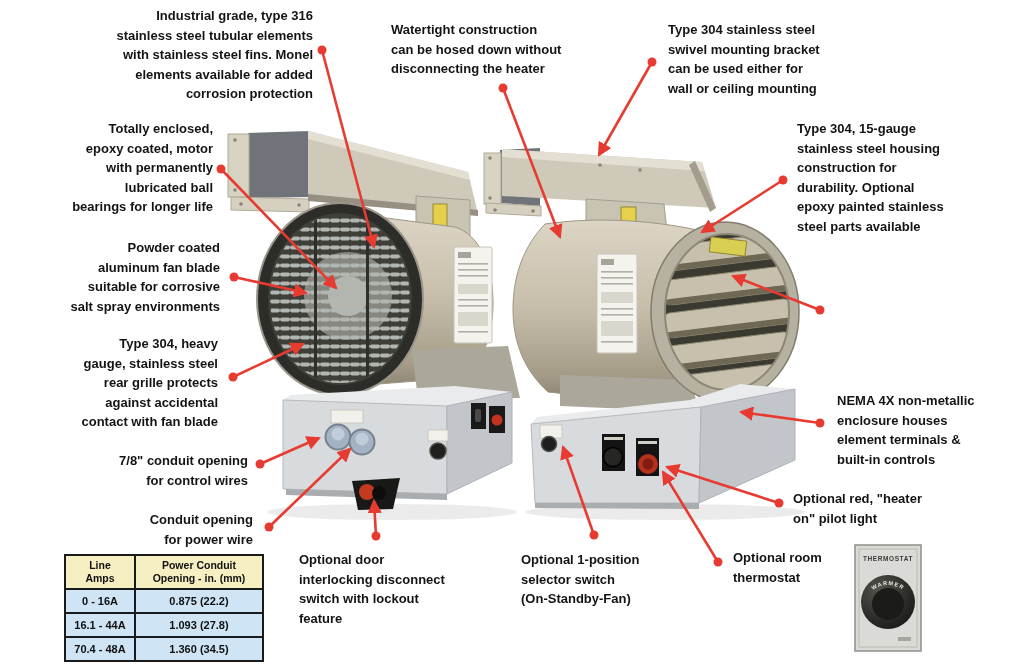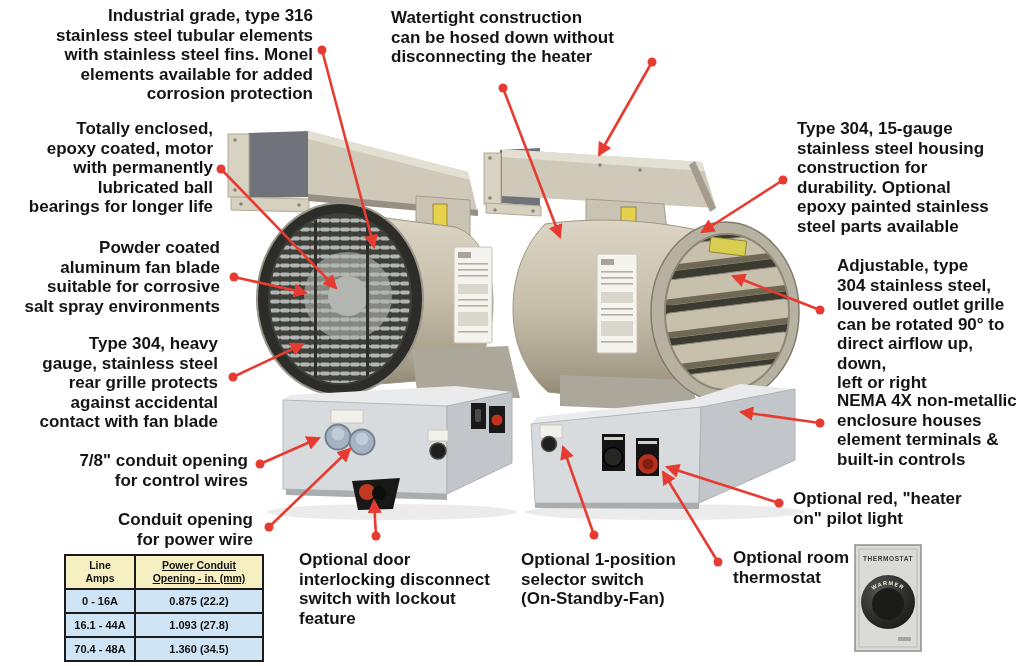--- a/index.html
+++ b/index.html
@@ -1,28 +1,28 @@
 <!DOCTYPE html>
 <html><head>
 <meta charset="utf-8">
 <style>
   html,body{margin:0;padding:0;}
   body{width:1024px;height:666px;background:#ffffff;overflow:hidden;
        font-family:"Liberation Sans",sans-serif;}
   .canvas{position:relative;width:1024px;height:666px;background:#fff;}
   .art{position:absolute;left:0;top:0;width:1024px;height:666px;}
-  .co{position:absolute;font-weight:bold;font-size:17px;line-height:19.5px;
+  .co{position:absolute;font-weight:bold;font-size:13px;line-height:19.5px;
       color:#141414;white-space:pre-line;}
   .co.r{text-align:right;}
   .amps{position:absolute;left:64px;top:554px;border-collapse:collapse;
         color:#101010;font-weight:bold;}
   .amps th,.amps td{border:2px solid #1a1a1a;text-align:center;vertical-align:middle;}
   .amps th{background:#f6efc1;font-size:10.5px;line-height:13px;white-space:pre-line;padding:3px 5px;}
   .amps th.c1{width:58px;}
-  .amps th.c2{width:116px;text-decoration:underline;}
+  .amps th.c2{width:116px;}
   .amps td{background:#cfe5f5;font-size:11px;padding:2px 4px;height:18px;text-align:center;}
   .tstat-title{font-family:"Liberation Sans",sans-serif;font-size:6.5px;font-weight:bold;
                letter-spacing:0.6px;fill:#3c3c38;}
   .warm{font-family:"Liberation Sans",sans-serif;font-size:5.5px;font-weight:bold;
         letter-spacing:1.2px;fill:#ecece0;}
 </style>
 </head>
 <body>
 
 <div class="canvas">
@@ -308,35 +308,33 @@
 salt spray environments</div>
 <div class="co r" style="top:334px;right:806px">Type 304, heavy
 gauge, stainless steel
 rear grille protects
 against accidental
 contact with fan blade</div>
 <div class="co r" style="top:451px;right:776px">7/8" conduit opening
 for control wires</div>
 <div class="co r" style="top:510px;right:771px">Conduit opening
 for power wire</div>
-<div class="co" style="top:8px;left:391px">Watertight construction
+<div class="co" style="top:20px;left:391px">Watertight construction
 can be hosed down without
 disconnecting the heater</div>
+<div class="co" style="top:20px;left:668px">Type 304 stainless steel
+swivel mounting bracket
+can be used either for
+wall or ceiling mounting</div>
 <div class="co" style="top:119px;left:797px">Type 304, 15-gauge
 stainless steel housing
 construction for
 durability. Optional
 epoxy painted stainless
 steel parts available</div>
-<div class="co" style="top:256px;left:837px">Adjustable, type
-304 stainless steel,
-louvered outlet grille
-can be rotated 90° to
-direct airflow up, down,
-left or right</div>
 <div class="co" style="top:391px;left:837px">NEMA 4X non-metallic
 enclosure houses
 element terminals &amp;
 built-in controls</div>
 <div class="co" style="top:489px;left:793px">Optional red, "heater
 on" pilot light</div>
 <div class="co" style="top:550px;left:299px">Optional door
 interlocking disconnect
 switch with lockout
 feature</div>

